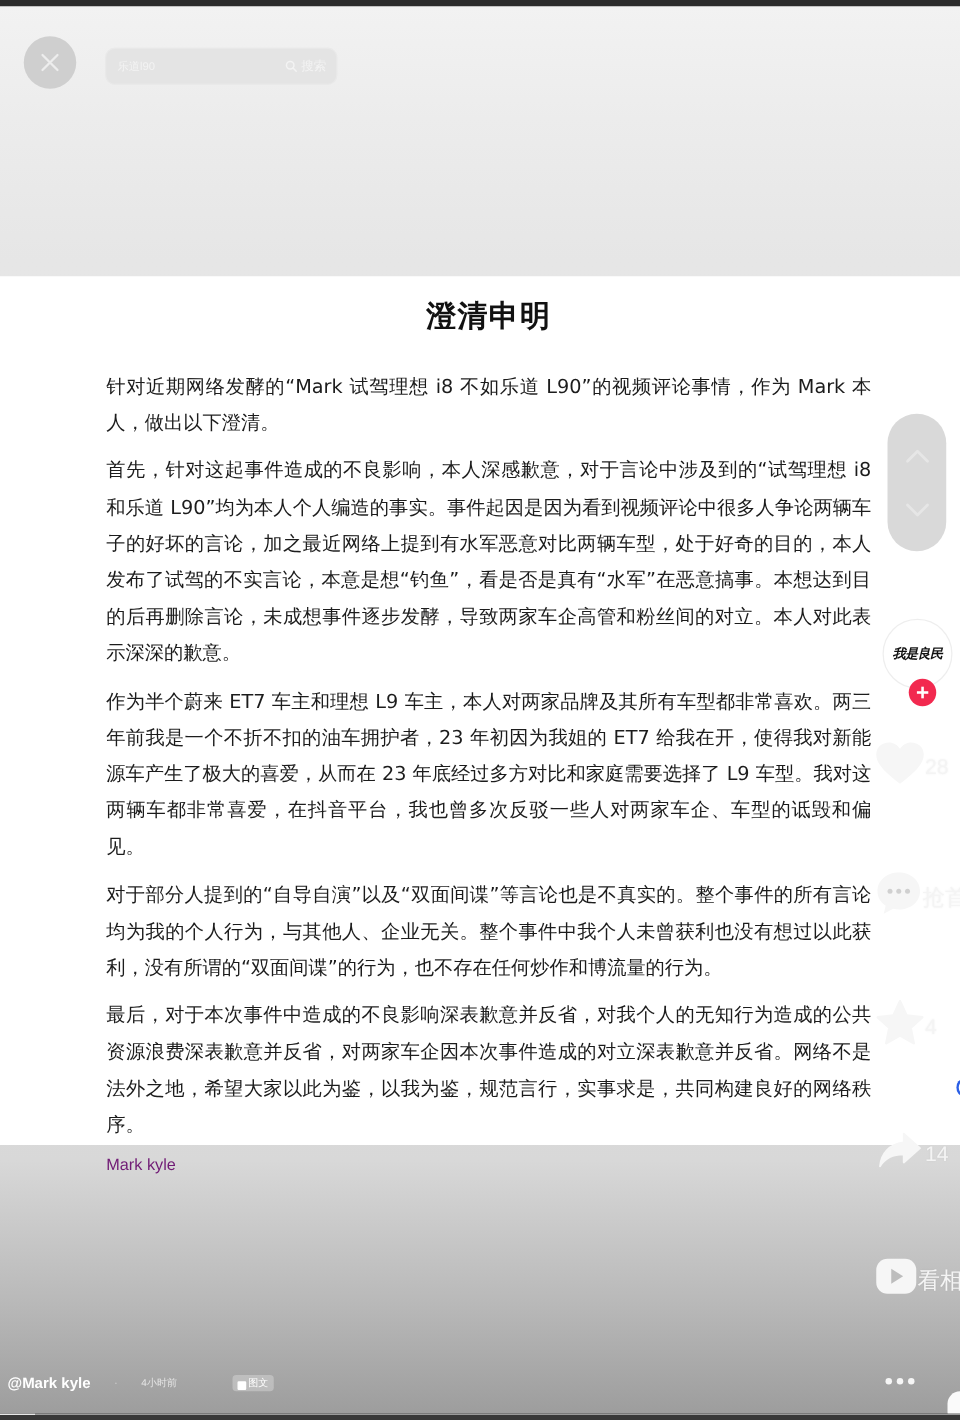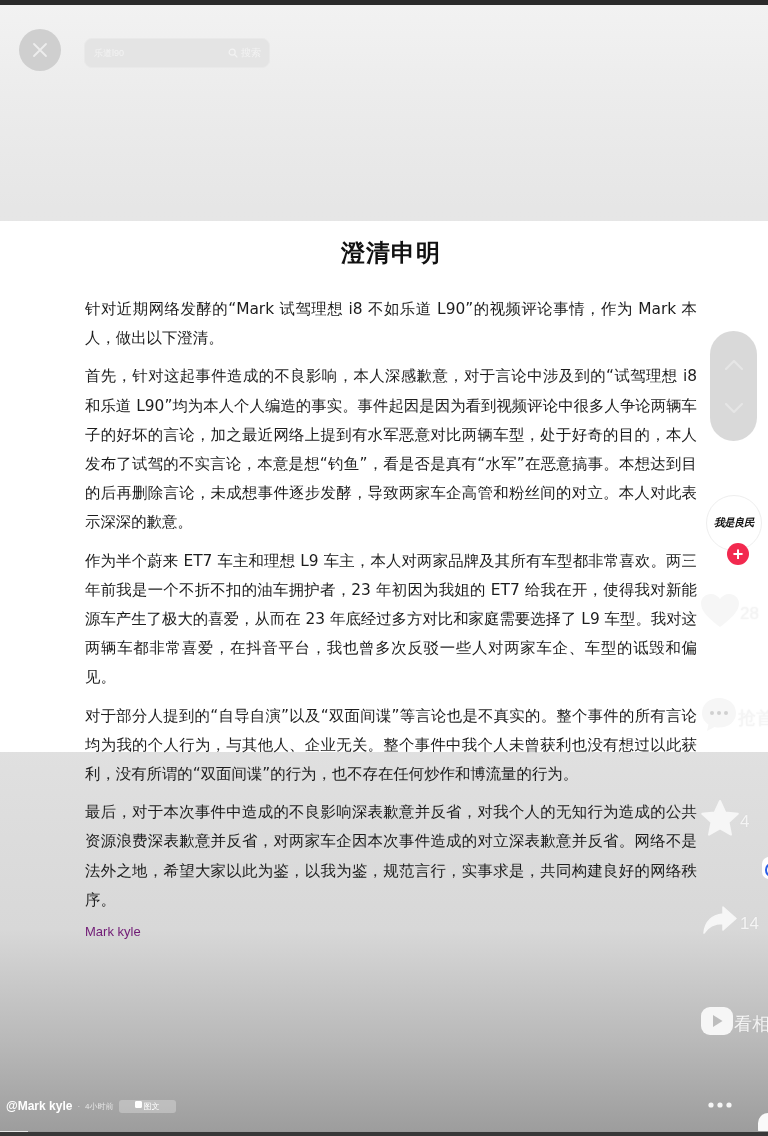--- a/index.html
+++ b/index.html
@@ -31,21 +31,21 @@
   .search-input {
     flex: 1; border: none; background: transparent; outline: none;
     font-size: 9px; color: #f3f3f3; font-family: "Liberation Sans", sans-serif; min-width: 0;
   }
   .search-input::placeholder { color: #f3f3f3; }
   .search-action { display: flex; align-items: center; gap: 3px; color: #f3f3f3; font-size: 10px; cursor: pointer; }
   .search-action svg { width: 10px; height: 10px; }
 
   
   .doc {
-    position: absolute; left: 0; top: 216px; width: 768px; height: 531px;
+    position: absolute; left: 0; top: 216px; width: 768px; height: 695px;
     background: #ffffff; padding: 10px 0 5px 85px;
   }
   .doc-title {
     width: 612px; text-align: center; font-size: 24px; font-weight: bold;
     color: #111; letter-spacing: 1px; height: 44px; line-height: 44px;
     font-family: "DejaVu Sans", sans-serif;
   }
   .doc-body { width: 612px; margin-top: 20px; }
   .doc-para {
     font-size: 15.4px; line-height: 29.2px; color: #1c1c1c; margin-bottom: 9px;
@@ -81,27 +81,27 @@
   .rail-icon { width: 40px; height: 40px; display: flex; align-items: center; justify-content: center; }
   .rail-label { color: #f4f4f4; font-size: 17px; margin-top: 6px; text-shadow: 0 0 2px rgba(0,0,0,0.06); white-space: nowrap; }
   .rail-label.cn { font-size: 18px; }
 
   .side-peek { position: absolute; left: 762px; top: 852px; width: 14px; height: 22px; border-radius: 11px; background: #fff; }
   .side-peek::after { content: ""; position: absolute; left: 3px; top: 6px; width: 8px; height: 10px; border: 2px solid #2a5ee6; border-radius: 50%; border-right-color: transparent; }
   .side-peek-bottom { position: absolute; left: 758px; top: 1108px; width: 20px; height: 26px; border-radius: 12px; background: #fafafa; }
 
   
   .info { position: absolute; left: 6px; top: 1094px; width: 660px; }
-  .info-line1 { display: flex; align-items: center; gap: 5px; }
+  .info-line1 { display: flex; align-items: center; gap: 19px; }
   .author { color: #fff; font-size: 12px; font-weight: bold; cursor: pointer; }
   .dot { color: #ddd; font-size: 8px; }
   .time { color: #e6e6e6; font-size: 8px; }
   .tag {
-    display: flex; align-items: flex-start; gap: 2px; background: rgba(255,255,255,0.28);
-    border-radius: 3px; padding: 1px 16px; color: #fff; font-size: 8px;
+    display: flex; align-items: flex-end; gap: 2px; background: rgba(255,255,255,0.28);
+    border-radius: 3px; padding: 1px 4px; color: #fff; font-size: 8px; margin-left: 25px;
   }
   .tag-icon { width: 7px; height: 7px; border: 1px solid #fff; border-radius: 1px; background: #fff; }
   .desc { color: #fff; font-size: 9px; margin-top: 4px; }
 
   
   .progress { position: absolute; left: 0; top: 1131px; width: 768px; height: 5px; background: #383838; }
   .progress-track { position: absolute; left: 0; top: 0; width: 768px; height: 1px; background: #9a9a9a; }
   .progress-fill { position: absolute; left: 0; top: 0; height: 1px; background: #e8e8e8; }
 </style>
 </head>

